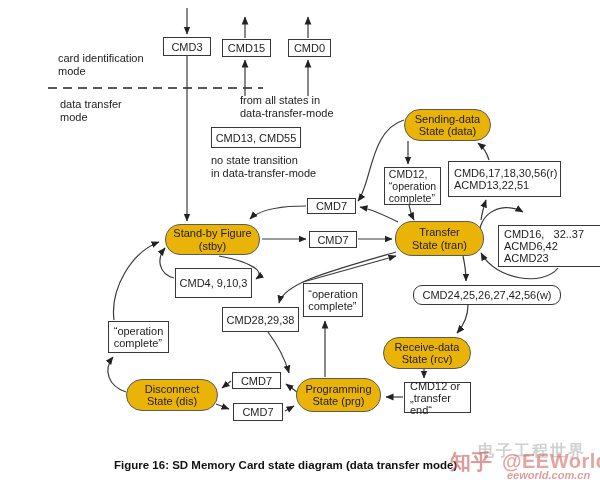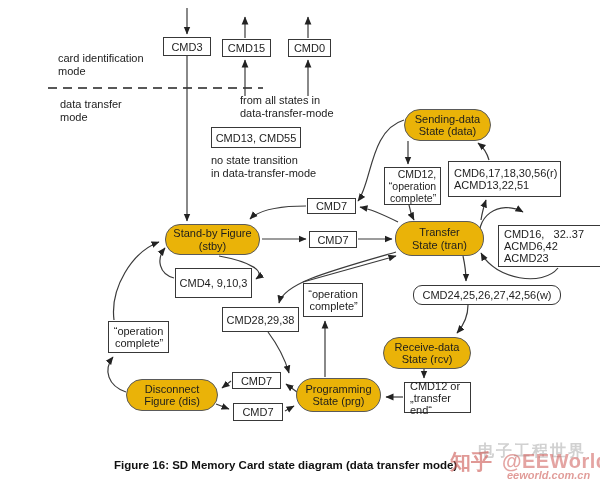--- a/index.html
+++ b/index.html
@@ -9,21 +9,21 @@
   }
   .wires{position:absolute;left:0;top:0;z-index:1;}
   .lbl{
     position:absolute;z-index:2;font-size:11px;line-height:12.5px;
     white-space:pre-line;color:#222;
   }
   .lbl.center{text-align:left;}
   .box{
     position:absolute;z-index:3;background:#fff;border:1px solid #383838;
     font-size:11px;line-height:12px;white-space:pre-line;color:#1d1d1d;
-    display:flex;align-items:center;justify-content:center;text-align:right;
+    display:flex;align-items:center;justify-content:center;text-align:left;
     box-sizing:border-box;
   }
   .box.left{justify-content:flex-start;text-align:left;padding-left:5px;}
   .state{
     position:absolute;z-index:3;background:#eab308;border:1px solid #5a5a5a;
     font-size:11px;line-height:12.5px;white-space:pre-line;color:#1d1d1d;
     display:flex;align-items:center;justify-content:center;text-align:center;
     box-sizing:border-box;
   }
   .caption{
@@ -147,21 +147,21 @@
 
   <div class="state" style="left:404px;top:109px;width:87px;height:32px;border-radius:16px;">Sending-data
 State (data)</div>
   <div class="state" style="left:165px;top:224px;width:95px;height:31px;border-radius:15px;">Stand-by Figure
 (stby)</div>
   <div class="state" style="left:395px;top:221px;width:89px;height:35px;border-radius:17px;">Transfer
 State (tran)</div>
   <div class="state" style="left:383px;top:337px;width:88px;height:32px;border-radius:16px;">Receive-data
 State (rcv)</div>
   <div class="state" style="left:126px;top:379px;width:92px;height:32px;border-radius:16px;">Disconnect
-Figure (dis)</div>
+State (dis)</div>
   <div class="state" style="left:296px;top:378px;width:85px;height:34px;border-radius:17px;">Programming
 State (prg)</div>
 
   <div class="caption" style="left:114px;top:459px;">Figure 16: SD Memory Card state diagram (data transfer mode)</div>
 
   <div class="watermark" style="left:445px;top:438px;width:155px;height:48px;">
     <span class="wm-bg">电子工程世界</span>
     <span class="wm-zhihu">知乎</span>
     <span class="wm-handle">@EEWorld</span>
     <span class="wm-site">eeworld.com.cn</span>

